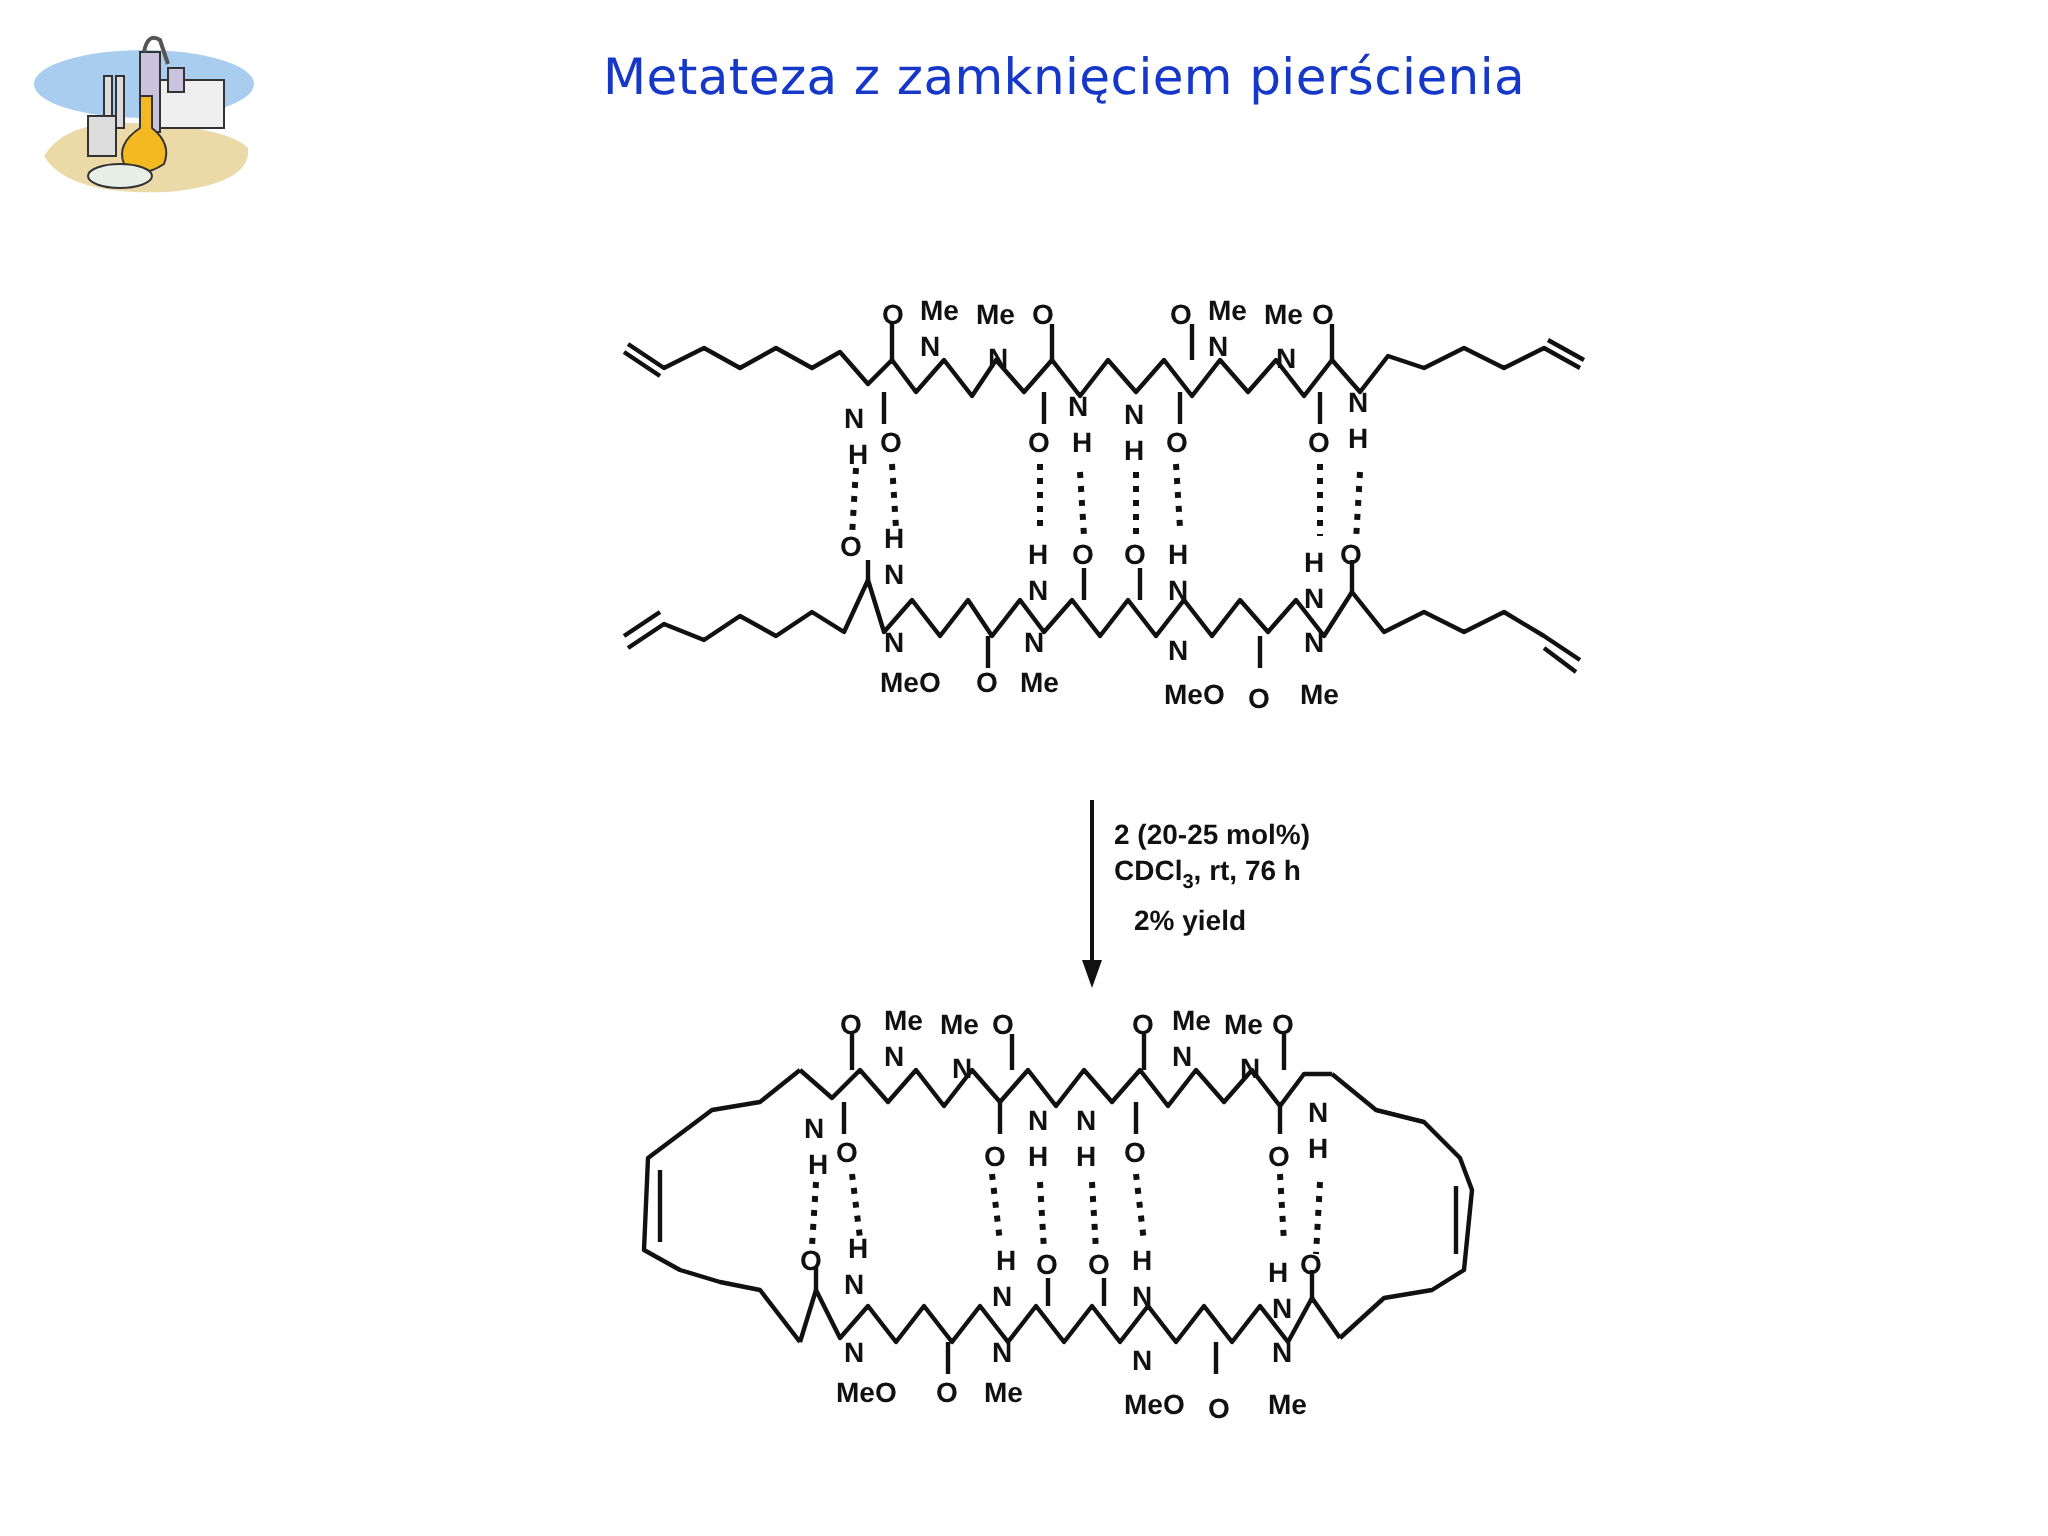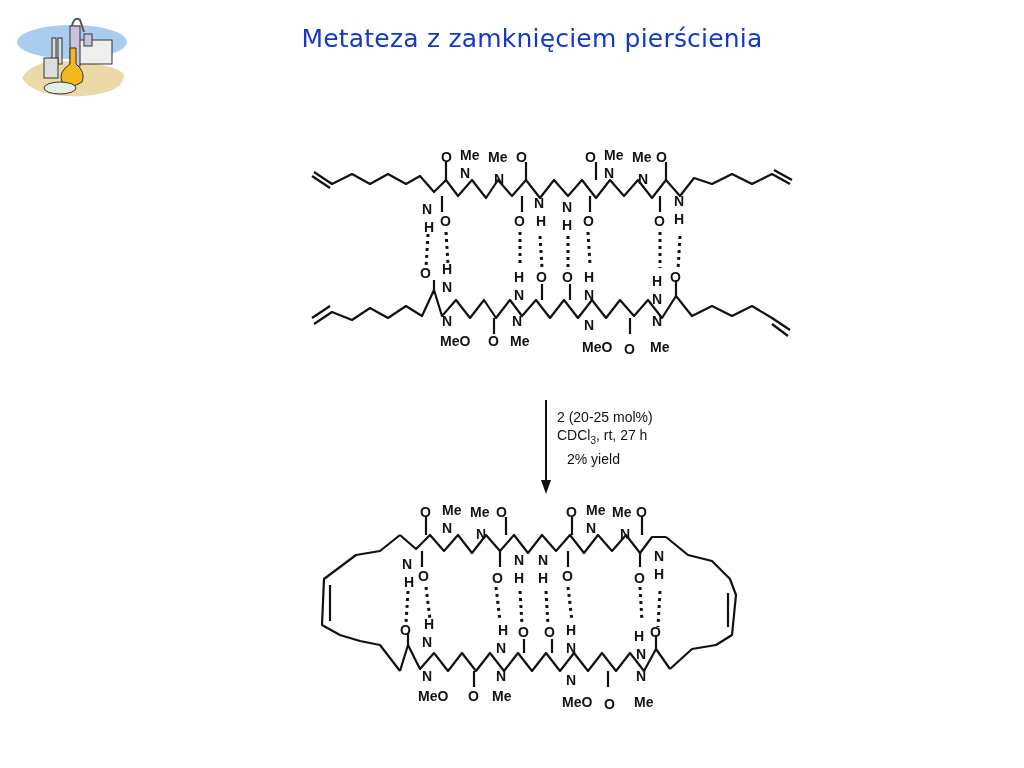--- a/index.html
+++ b/index.html
@@ -3,21 +3,21 @@
 <meta charset="utf-8">
 <style>
   html, body { margin:0; padding:0; background:#ffffff; }
   body { width:1024px; height:768px; position:relative; overflow:hidden; font-family:"DejaVu Sans", sans-serif; }
   .logo { position:absolute; left:14px; top:12px; width:118px; height:88px; }
   .title { position:absolute; left:0; top:24px; width:1064px; text-align:center; color:#1538c9; font-size:25px; font-family:"DejaVu Sans", sans-serif; letter-spacing:0.2px; }
   .scheme { position:absolute; left:300px; top:140px; width:520px; height:580px; }
   .chem text { font-family:"Liberation Sans", sans-serif; font-weight:bold; fill:#111; }
   .bond { stroke:#111; stroke-width:2.2; fill:none; stroke-linejoin:round; }
   .hb { stroke:#111; stroke-width:3; stroke-dasharray:3 4; fill:none; }
-  .cond { position:absolute; left:557px; top:408px; font-family:"Liberation Sans", sans-serif; font-weight:normal; font-size:14px; color:#111; line-height:18px; }
+  .cond { position:absolute; left:557px; top:408px; font-family:"Liberation Sans", sans-serif; font-weight:bold; font-size:14px; color:#111; line-height:18px; }
   .cond div { white-space:nowrap; }
   .arrow { position:absolute; left:540px; top:400px; width:16px; height:95px; }
 </style>
 </head>
 <body>
 
 <svg class="logo" viewBox="0 0 118 88">
   <ellipse cx="58" cy="30" rx="55" ry="17" fill="#a9cdef"></ellipse>
   <path d="M8 66 Q20 46 60 50 Q100 52 110 62 Q112 80 70 84 Q20 86 8 66Z" fill="#ecd9a8"></path>
   <rect x="64" y="28" width="34" height="24" fill="#eeeeee" stroke="#333" stroke-width="1"></rect>
@@ -204,15 +204,15 @@
   </g>
 </svg>
 
 <svg class="arrow" viewBox="0 0 16 95">
   <line x1="6" y1="0" x2="6" y2="84" stroke="#111" stroke-width="2"></line>
   <path d="M1 80 L6 94 L11 80 Z" fill="#111"></path>
 </svg>
 
 <div class="cond">
   <div>2 (20-25 mol%)</div>
-  <div><span>CDCl</span><sub style="font-size:10px">3</sub><span>, rt, 27 h</span></div>
+  <div><span>CDCl</span><sub style="font-size:10px">3</sub><span>, rt, 76 h</span></div>
   <div style="padding-left:10px">2% yield</div>
 </div>
 
 </body></html>

